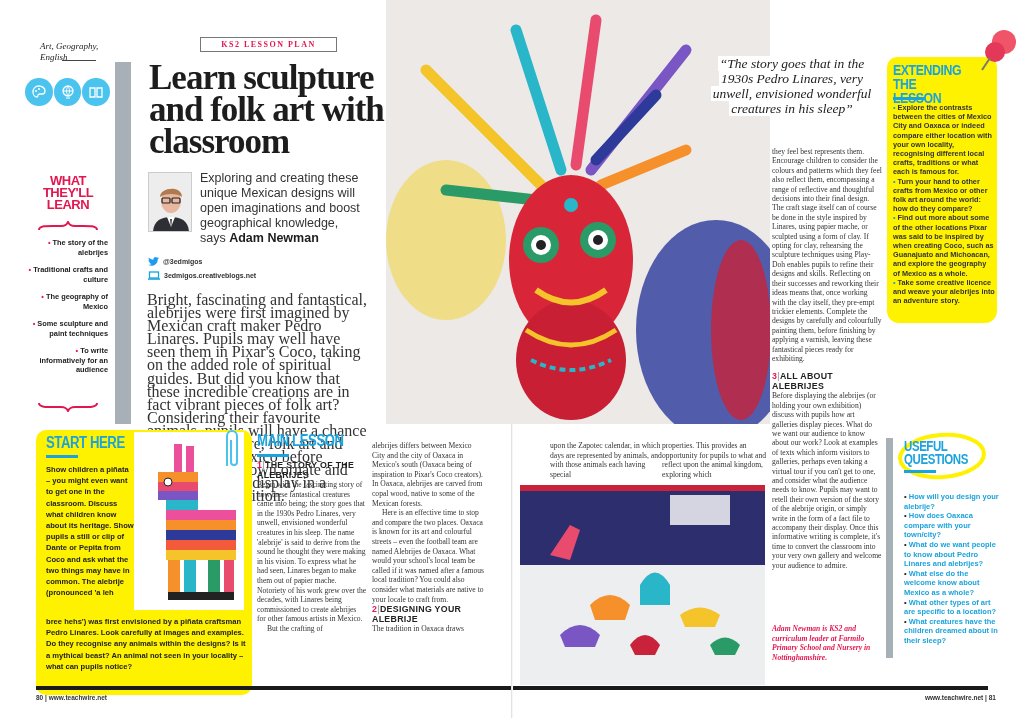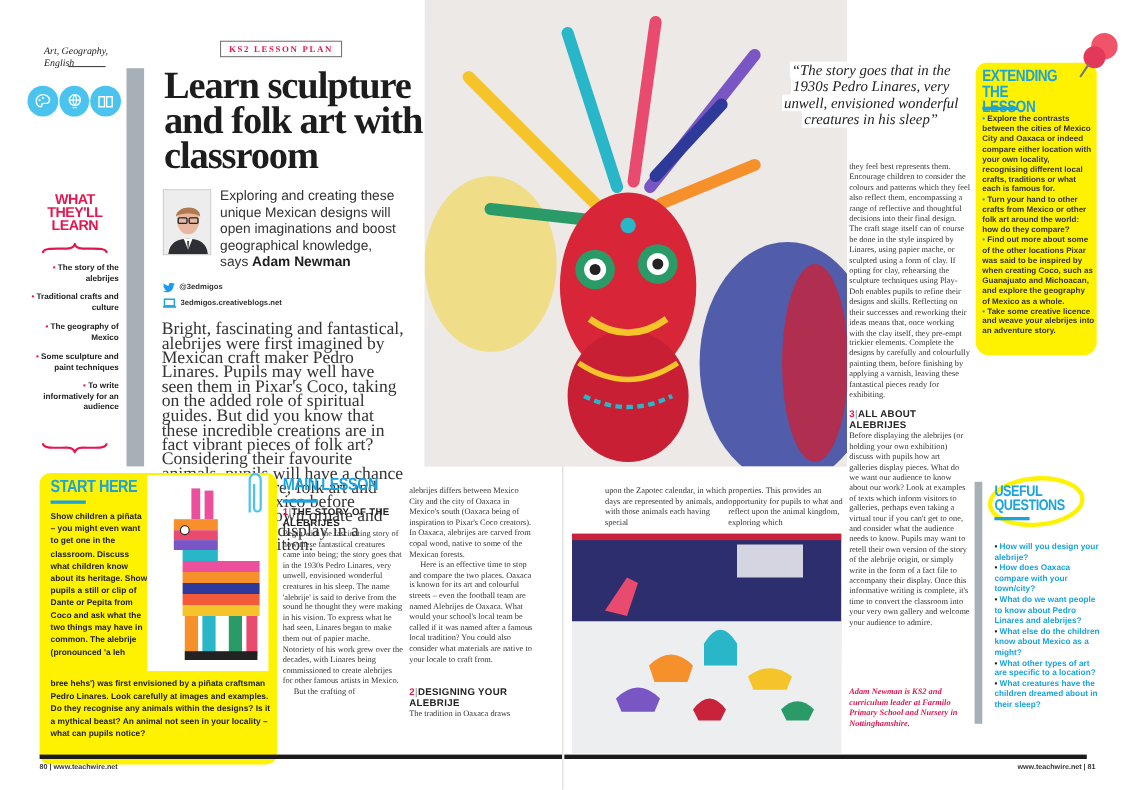--- a/index.html
+++ b/index.html
@@ -9,21 +9,21 @@
 .cond{font-family:"Liberation Sans",sans-serif;font-weight:bold;letter-spacing:-0.5px;transform:scaleX(0.82);transform-origin:left top}
 
 .gutter{left:511px;top:0;width:2px;height:718px;background:linear-gradient(90deg,#d8d8d8,#fff)}
 
 .subject{left:40px;top:41px;width:75px;text-align:left;font-size:9px;font-weight:normal;font-style:italic;line-height:11px}
 .subject-rule{left:62px;top:60px;width:34px;height:1px;background:#444}
 .icons{left:25px;top:78px;width:85px;height:28px;display:flex;gap:1px}
 .icon-circle{width:28px;height:28px;border-radius:50%;background:#4bc3ef;display:flex;align-items:center;justify-content:center}
 .icon-circle svg{width:16px;height:16px}
 .greybar{left:115px;top:62px;width:16px;height:362px;background:#a7b0b6}
-.badge{left:200px;top:37px;width:111px;height:15px;border:1px solid #777;color:#e3174f;font-size:8px;font-weight:bold;letter-spacing:1.5px;text-align:center;line-height:13px;font-family:"Liberation Serif",serif}
+.badge{left:200px;top:37px;width:137px;height:15px;border:1px solid #777;color:#e3174f;font-size:8px;font-weight:bold;letter-spacing:1.5px;text-align:center;line-height:13px;font-family:"Liberation Serif",serif}
 .title{left:149px;top:62px;width:240px;font-size:35px;font-weight:bold;line-height:32px;letter-spacing:-1px;color:#1d1d1d}
 .avatar{left:148px;top:172px;width:44px;height:60px;background:linear-gradient(180deg,#eee 0%,#ddd 100%);border:1px solid #ccc;overflow:hidden}
 .standfirst{left:200px;top:171px;width:160px;font-family:"Liberation Sans",sans-serif;font-size:12.5px;line-height:15px;color:#333}
 .standfirst b{color:#1d1d1d}
 .social{left:148px;top:254px;font-family:"Liberation Sans",sans-serif;font-size:7px;font-weight:bold;line-height:13px;color:#333}
 .social .row{display:flex;align-items:center;gap:4px;height:14px}
 .intro{left:147px;top:293px;width:225px;font-size:16px;line-height:13.1px;color:#333}
 
 .wtl-title{left:38px;top:175px;width:60px;text-align:center;color:#e3174f;font-size:13px;line-height:12px;font-family:"Liberation Sans",sans-serif;font-weight:bold;letter-spacing:-0.5px}
 .brace{left:38px;width:60px;height:10px}
@@ -173,21 +173,21 @@
 <div class="abs main-title cond">MAIN LESSON</div>
 <div class="abs blue-rule" style="left:257px;top:454px;width:32px"></div>
 <div class="abs col" style="left:257px;top:460px;width:110px">
   <div class="sec-h"><span class="num">1</span><span style="color:#aaa">|</span><span>THE STORY OF THE ALEBRIJES</span></div>
   <p>Begin with the fascinating story of how these fantastical creatures came into being; the story goes that in the 1930s Pedro Linares, very unwell, envisioned wonderful creatures in his sleep. The name 'alebrije' is said to derive from the sound he thought they were making in his vision. To express what he had seen, Linares began to make them out of papier mache. Notoriety of his work grew over the decades, with Linares being commissioned to create alebrijes for other famous artists in Mexico.</p>
   <p style="text-indent:10px">But the crafting of</p>
 </div>
 <div class="abs col" style="left:372px;top:441px;width:112px">
   <p>alebrijes differs between Mexico City and the city of Oaxaca in Mexico's south (Oaxaca being of inspiration to Pixar's Coco creators). In Oaxaca, alebrijes are carved from copal wood, native to some of the Mexican forests.</p>
   <p style="text-indent:10px">Here is an effective time to stop and compare the two places. Oaxaca is known for its art and colourful streets – even the football team are named Alebrijes de Oaxaca. What would your school's local team be called if it was named after a famous local tradition? You could also consider what materials are native to your locale to craft from.</p>
-  <div class="sec-h" style="margin-top:20px"><span class="num">2</span><span style="color:#aaa">|</span><span>DESIGNING YOUR ALEBRIJE</span></div>
+  <div class="sec-h" style="margin-top:0"><span class="num">2</span><span style="color:#aaa">|</span><span>DESIGNING YOUR ALEBRIJE</span></div>
   <p>The tradition in Oaxaca draws</p>
 </div>
 
 <div class="abs bottom-rule" style="left:36px;width:475px"></div>
 <div class="abs folio" style="left:36px">80 | www.teachwire.net</div>
 
 <div class="abs gutter"></div>
 
 <div class="abs photo">
   <svg viewBox="0 0 384 424" width="384" height="424" preserveAspectRatio="none">
@@ -271,19 +271,19 @@
     <ellipse cx="46" cy="24" rx="42" ry="21" fill="none" stroke="#fff200" stroke-width="4" transform="rotate(-4 46 24)"></ellipse>
   </svg>
 <div class="abs uq-title cond">
     <div style="width:80px">USEFUL QUESTIONS</div>
   </div>
 <div class="abs blue-rule" style="left:904px;top:470px;width:32px"></div>
 <div class="abs uq-list">
   <p><span class="bk">• </span><span>How will you design your alebrije?</span></p>
   <p><span class="bk">• </span><span>How does Oaxaca compare with your town/city?</span></p>
   <p><span class="bk">• </span><span>What do we want people to know about Pedro Linares and alebrijes?</span></p>
-  <p><span class="bk">• </span><span>What else do the children know about Mexico as a might?</span></p>
+  <p><span class="bk">• </span><span>What else do the welcome know about Mexico as a whole?</span></p>
   <p><span class="bk">• </span><span>What other types of art are specific to a location?</span></p>
   <p><span class="bk">• </span><span>What creatures have the children dreamed about in their sleep?</span></p>
 </div>
 
 <div class="abs bottom-rule" style="left:513px;width:475px"></div>
 <div class="abs folio" style="left:925px">www.teachwire.net | 81</div>
 
 </body></html>

